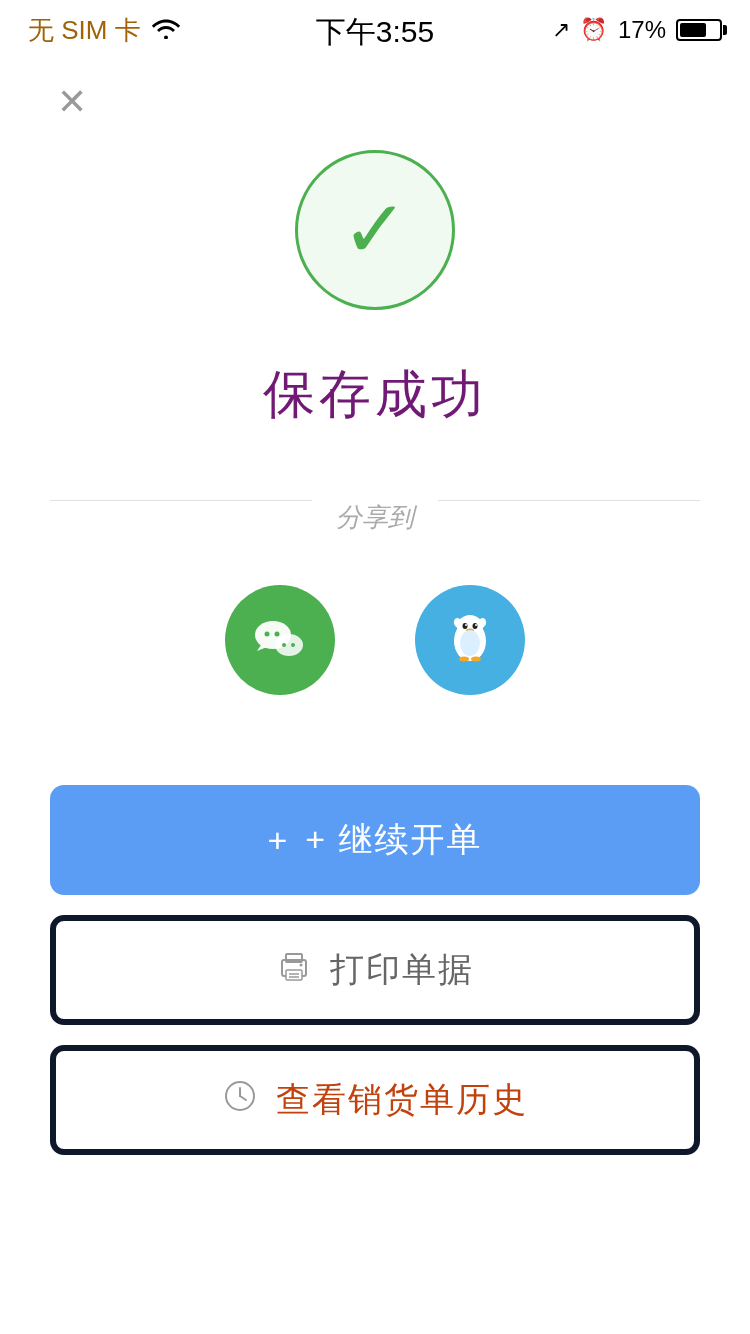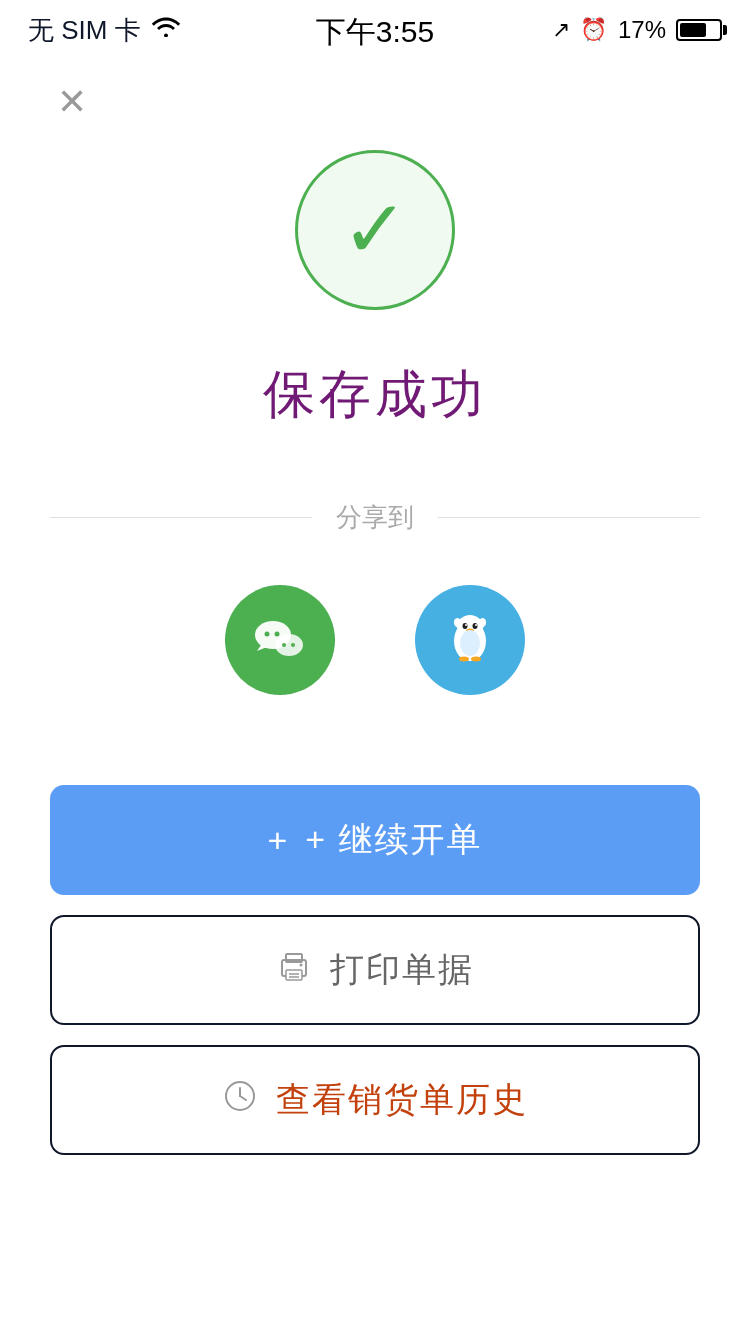--- a/index.html
+++ b/index.html
@@ -24,24 +24,24 @@
       height: 60px;
       display: flex;
       align-items: center;
       justify-content: space-between;
       padding: 0 28px;
       background: #fff;
     }
 
     .status-left {
       display: flex;
-      align-items: flex-start;
+      align-items: center;
       gap: 10px;
       font-size: 26px;
-      color: #0f172a;
+      color: #a16207;
     }
 
     .status-center {
       font-size: 30px;
       font-weight: 500;
       color: #000;
       position: absolute;
       left: 50%;
       transform: translateX(-50%);
       top: 12px;
@@ -150,22 +150,23 @@
       letter-spacing: 4px;
     }
 
     
     .share-section {
       width: 100%;
     }
 
     .share-divider {
       display: flex;
-      align-items: center;
+      align-items: flex-start;
       margin-bottom: 50px;
+      font-style: italic;
     }
 
     .share-divider::before,
     .share-divider::after {
       content: '';
       flex: 1;
       height: 1px;
       background: #e0e0e0;
     }
 
@@ -228,21 +229,21 @@
     }
 
     .action-btn-primary {
       background: #5b9df5;
       color: #fff;
     }
 
     .action-btn-secondary {
       background: #fff;
       color: #666;
-      border: 2px solid #0f172a;
+      border: 6px solid #0f172a;
     }
   </style>
 </head>
 <body>
 
 <div class="status-bar">
   <div class="status-left">
     <span style="font-size:26px;">无 SIM 卡</span>
     <span>
       <svg width="30" height="22" viewBox="0 0 30 22" fill="none" xmlns="http://www.w3.org/2000/svg">

